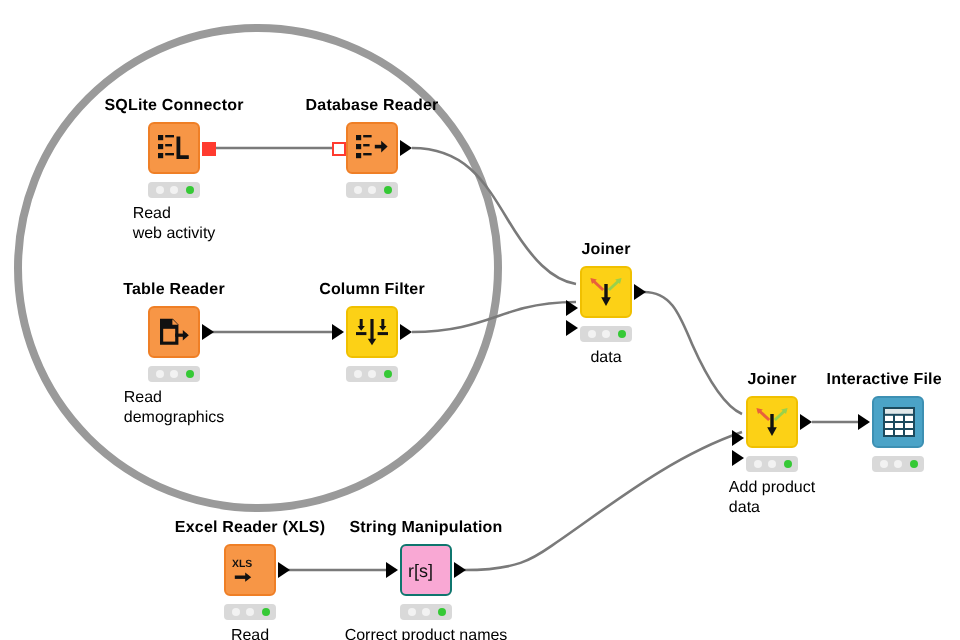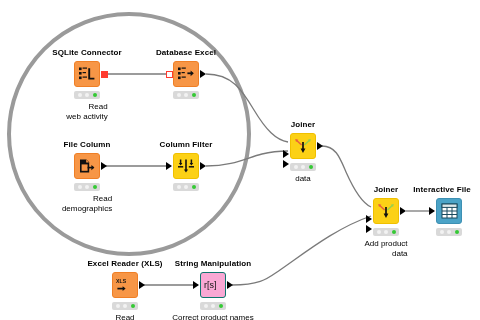--- a/index.html
+++ b/index.html
@@ -73,21 +73,21 @@
   }
   .lamp.on {
     background: #35c935;
   }
   .node-caption {
     position: absolute;
     left: 50%;
     transform: translateX(-50%);
     top: 28px;
     white-space: nowrap;
-    text-align: right;
+    text-align: left;
     font-size: 8px;
     line-height: 10px;
     color: #000000;
   }
   
   .port {
     position: absolute;
     top: 50%;
   }
   .port-tri {
@@ -153,21 +153,21 @@
       <span class="lamp"></span>
       <span class="lamp on"></span>
     </div>
     <div class="node-caption">
       <div>Read</div>
       <div>web activity</div>
     </div>
   </div>
 
   <div class="node" style="left:186px; top:74px;">
-    <div class="node-title">Database Excel</div>
+    <div class="node-title">Database Reader</div>
     <div class="node-body" style="background:#f79646; border:1px solid #ef7f26;">
       <svg class="icon-svg" width="18" height="16" viewBox="0 0 18 16">
         <rect x="1" y="1.5" width="2.6" height="2.6" fill="#111"></rect>
         <rect x="4.6" y="1.5" width="4.2" height="1.2" fill="#111"></rect>
         <rect x="1" y="6" width="2.6" height="2.6" fill="#111"></rect>
         <rect x="4.6" y="6" width="3.2" height="1.2" fill="#111"></rect>
         <rect x="1" y="10.5" width="2.6" height="2.6" fill="#111"></rect>
         <rect x="4.6" y="10.5" width="4.2" height="1.2" fill="#111"></rect>
         <path d="M10.4,7.3 L15.6,7.3" stroke="#111" stroke-width="1.8"></path>
         <path d="M13.6,4.4 L16.8,7.3 L13.6,10.2 Z" fill="#111"></path>
@@ -176,21 +176,21 @@
     <div class="port port-sq hollow" style="left:-20px;"></div>
     <div class="port port-tri" style="left:14px;"></div>
     <div class="node-status">
       <span class="lamp"></span>
       <span class="lamp"></span>
       <span class="lamp on"></span>
     </div>
   </div>
 
   <div class="node" style="left:87px; top:166px;">
-    <div class="node-title">File Column</div>
+    <div class="node-title">Table Reader</div>
     <div class="node-body" style="background:#f79646; border:1px solid #ef7f26;">
       <svg class="icon-svg" width="18" height="16" viewBox="0 0 18 16">
         <path d="M2,1.4 L8.4,1.4 L11.2,4.2 L11.2,14.4 L2,14.4 Z" fill="#111"></path>
         <path d="M8.2,1.6 L8.2,4.4 L11.0,4.4 Z" fill="#f79646"></path>
         <rect x="3.6" y="6.4" width="6" height="6.4" fill="#f79646"></rect>
         <path d="M9.6,9.6 L15.4,9.6" stroke="#111" stroke-width="1.6"></path>
         <path d="M13.4,7.0 L16.4,9.6 L13.4,12.2 Z" fill="#111"></path>
       </svg>
     </div>
     <div class="port port-tri" style="left:14px;"></div>

